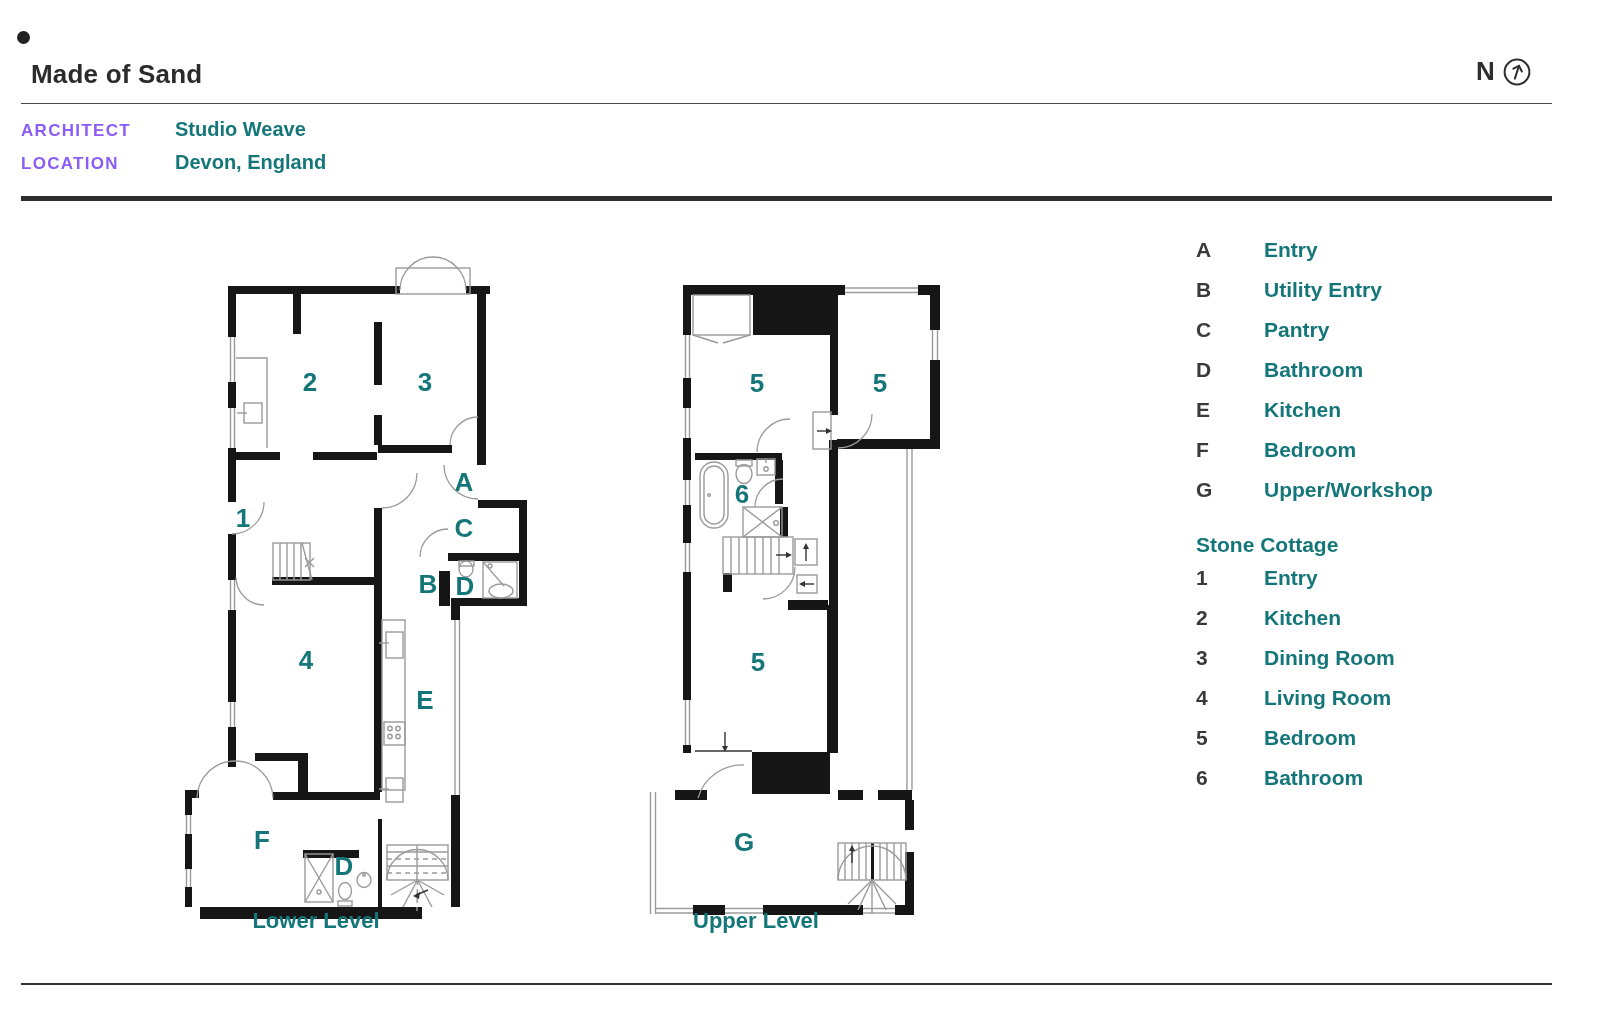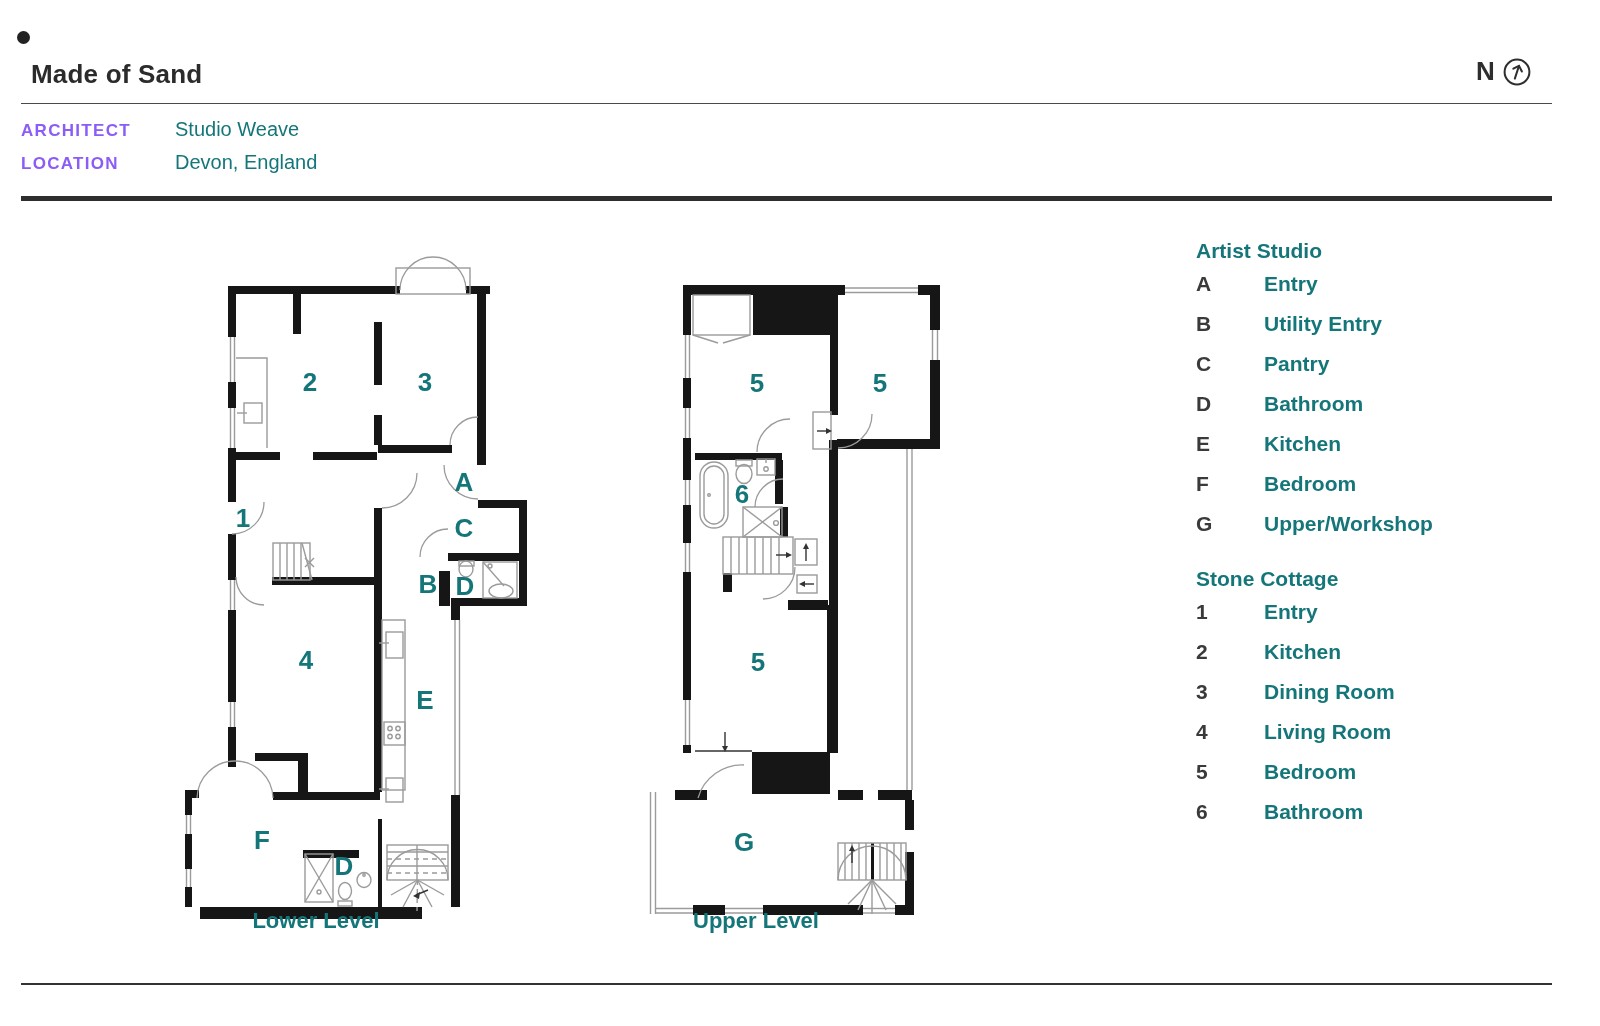--- a/index.html
+++ b/index.html
@@ -10,21 +10,21 @@
   .abs{position:absolute;}
   
   .dot{left:17px;top:31px;width:13px;height:13px;border-radius:50%;background:#222;}
   .page-title{left:31px;top:59px;font-size:26px;font-weight:700;letter-spacing:.2px;color:#2b2b2b;}
   .rule-thin{left:21px;top:103px;width:1531px;height:1px;background:#4a4a4a;}
   .rule-thick{left:21px;top:196px;width:1531px;height:5px;background:#2e2e2e;}
   .rule-bottom{left:21px;top:983px;width:1531px;height:2px;background:#333;}
   .meta{left:21px;top:118px;}
   .meta-row{display:flex;align-items:baseline;height:33px;}
   .meta-label{width:154px;font-size:17px;font-weight:700;letter-spacing:1.3px;color:#8b5cf6;}
-  .meta-value{font-size:20px;font-weight:400;color:#15767A;}
+  .meta-value{font-size:20px;font-weight:700;color:#15767A;}
   .compass{left:1476px;top:56px;display:flex;align-items:center;gap:7px;}
   .compass-n{font-size:26px;font-weight:700;color:#2e2e2e;}
   
   .legend{left:1196px;top:238px;width:380px;}
   .legend-title{font-size:21px;line-height:26px;font-weight:700;color:#15767A;margin-bottom:8px;}
   .legend-row{display:flex;height:24px;margin-bottom:16px;font-size:21px;font-weight:700;}
   .legend-key{width:32px;color:#3a3a3a;}
   .legend-label{color:#15767A;margin-left:36px;}
   .legend-block + .legend-block{margin-top:30px;}
   
@@ -355,21 +355,20 @@
 <span class="room-label" style="left:880px;top:383px;">5</span>
 <span class="room-label" style="left:742px;top:494px;">6</span>
 <span class="room-label" style="left:758px;top:662px;">5</span>
 <span class="room-label" style="left:744px;top:842px;">G</span>
 
 <div class="plan-caption" style="left:186px;top:908px;">Lower Level</div>
 <div class="plan-caption" style="left:626px;top:908px;">Upper Level</div>
 
 <div class="abs legend">
   <div class="legend-block">
-    <div class="legend-title">Artist Studio</div>
     <div class="legend-row">
         <span class="legend-key">A</span>
         <span class="legend-label">Entry</span>
       </div>
     <div class="legend-row">
         <span class="legend-key">B</span>
         <span class="legend-label">Utility Entry</span>
       </div>
     <div class="legend-row">
         <span class="legend-key">C</span>

